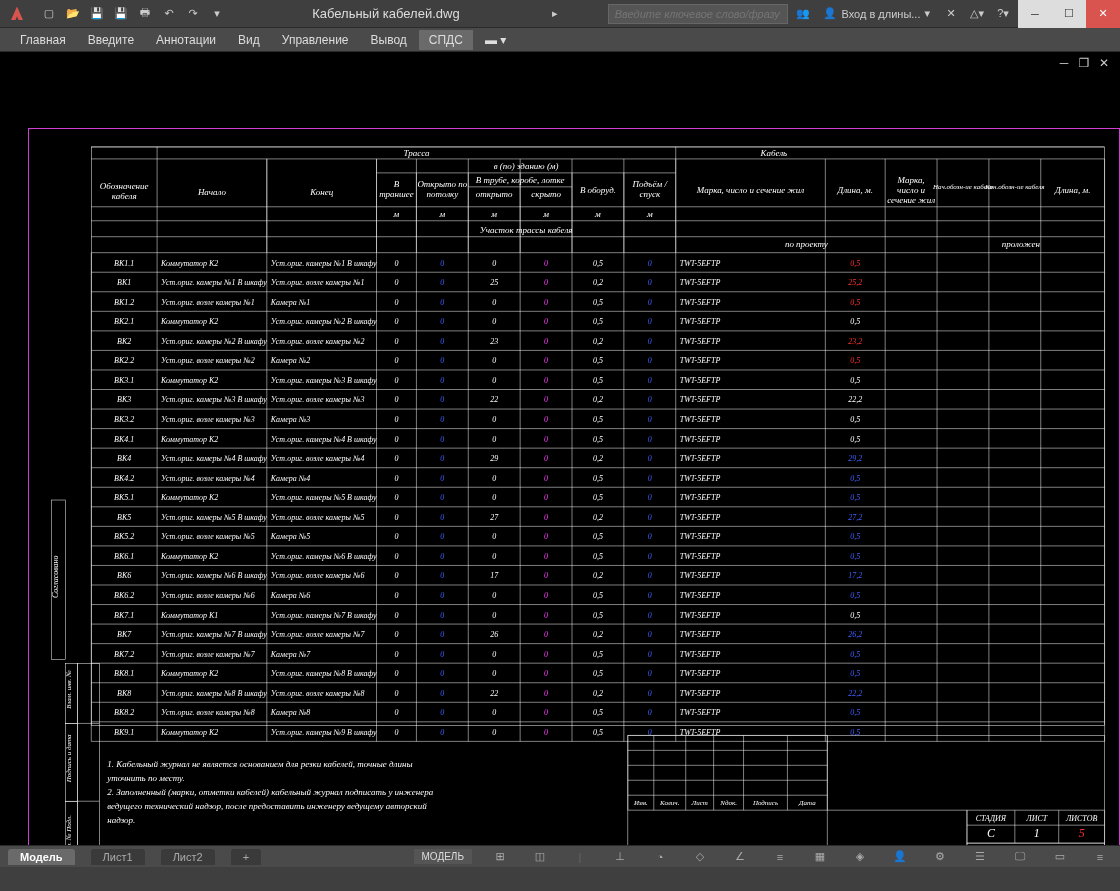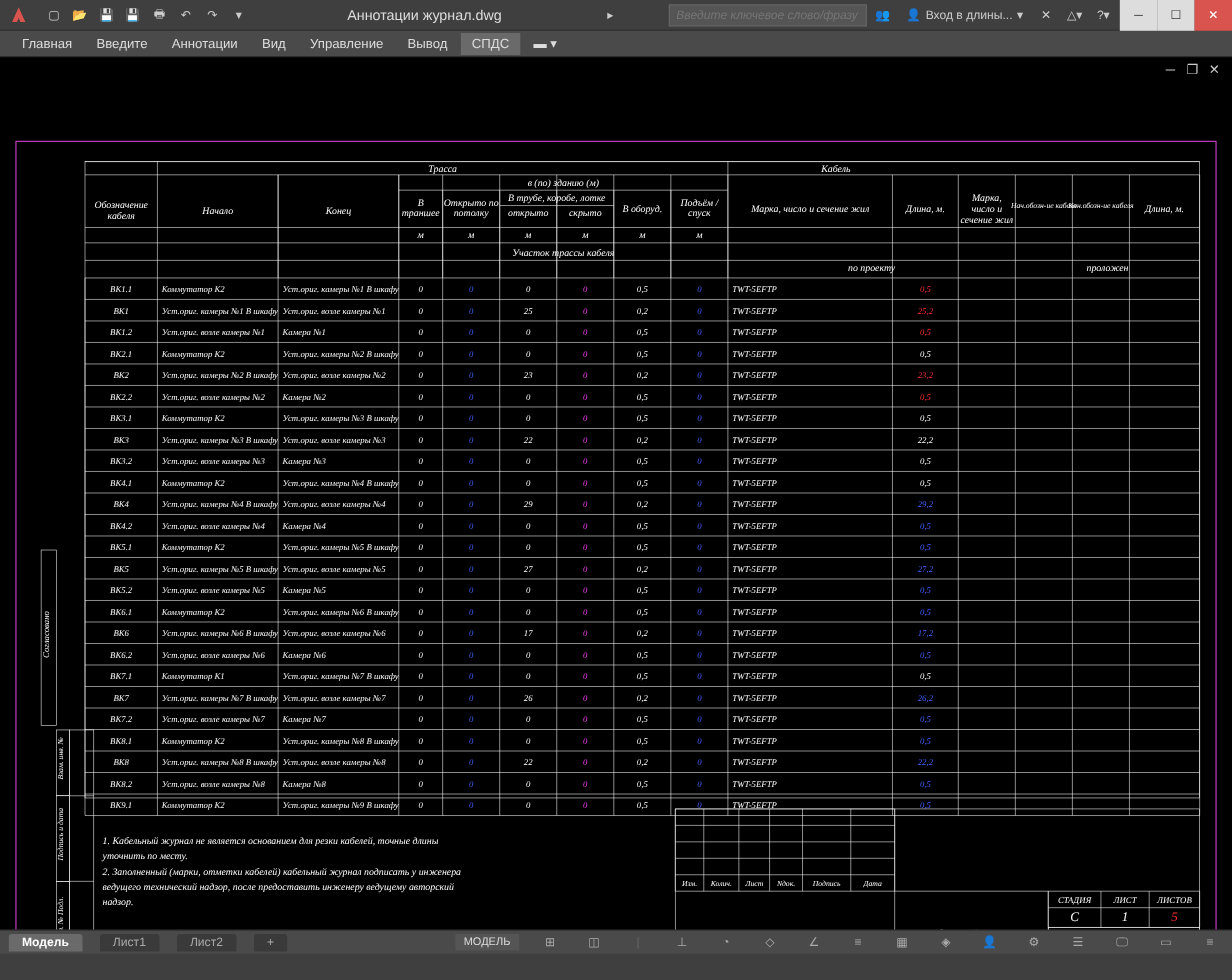--- a/index.html
+++ b/index.html
@@ -15,21 +15,21 @@
 .right-btn { height:22px; padding:0 6px; display:flex; align-items:center; color:#ccc; font-size:11px; gap:4px; }
 .win-btns { display:flex; }
 .win-btn { width:34px; height:28px; display:flex; align-items:center; justify-content:center; color:#333; background:#ddd; }
 .win-btn.close { background:#d9534f; color:#fff; }
 .menubar { height:24px; background:#4a4a4a; display:flex; align-items:center; padding:0 10px; gap:2px; border-bottom:1px solid #2a2a2a; }
 .menu-item { padding:3px 10px; color:#ddd; font-size:12px; }
 .menu-item.active { background:#6a6a6a; }
 .canvas-area { position:relative; background:#000; width:1120px; height:793px; overflow:hidden; }
 .mdi-btns { position:absolute; top:4px; right:8px; display:flex; gap:4px; color:#ccc; font-size:12px; z-index:10; }
 .mdi-btn { width:16px; height:14px; display:flex; align-items:center; justify-content:center; }
-.frame { position:absolute; left:14px; top:76px; width:1092px; height:758px; border:1px solid #d040d0; }
+.frame { position:absolute; left:28px; top:76px; width:1092px; height:758px; border:1px solid #d040d0; }
 .drawing { width:100%; height:100%; }
 .tabs-bar { height:22px; background:#4a4a4a; display:flex; align-items:center; padding:0 8px; gap:16px; border-top:1px solid #2a2a2a; }
 .tab { padding:2px 12px; background:#3a3a3a; color:#aaa; font-size:11px; border-radius:3px 3px 0 0; }
 .tab.active { background:#6a6a6a; color:#fff; font-weight:bold; }
 .status-btn { width:24px; height:20px; display:flex; align-items:center; justify-content:center; color:#aaa; }
 .status-txt { padding:2px 8px; background:#555; color:#ddd; font-size:10px; }
 svg text { font-family:'Times New Roman',serif; font-style:italic; }
 .hdr { fill:#fff; font-size:9px; }
 .cell { fill:#fff; font-size:8px; }
 .red { fill:#ff3030; }
@@ -50,21 +50,21 @@
   <div class="qat">
     <div class="qat-btn">▢</div>
     <div class="qat-btn">📂</div>
     <div class="qat-btn">💾</div>
     <div class="qat-btn">💾</div>
     <div class="qat-btn">🖶</div>
     <div class="qat-btn">↶</div>
     <div class="qat-btn">↷</div>
     <div class="qat-btn">▾</div>
   </div>
-  <div class="title">Аннотации журнал.dwg</div>
+  <div class="title">Кабельный кабелей.dwg</div>
   <div class="right-tools">
     <div class="qat-btn">▸</div>
     <input class="search-box" placeholder="Введите ключевое слово/фразу" style="">
     <div class="qat-btn">👥</div>
     <div class="right-btn">
         <span>👤</span>
         <span>Вход в длины...</span>
         <span>▾</span>
       </div>
     <div class="qat-btn">✕</div>

